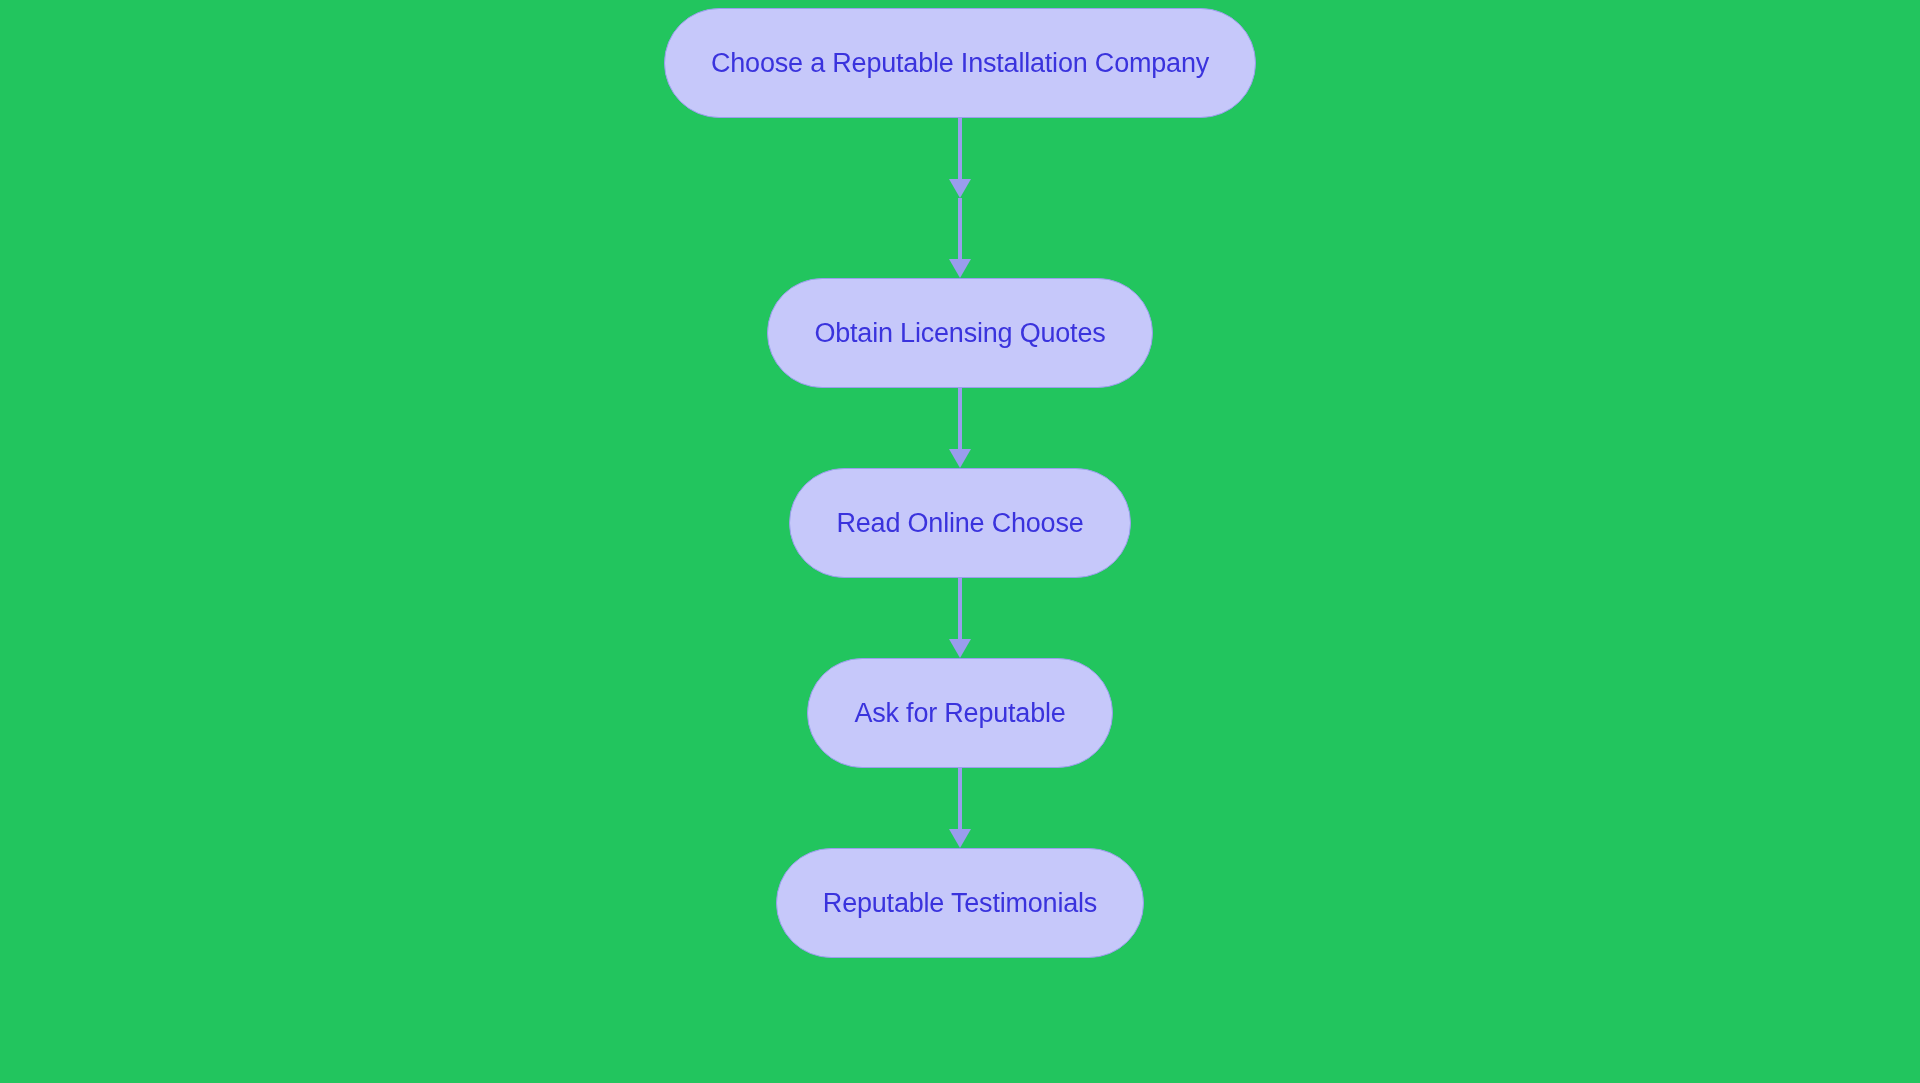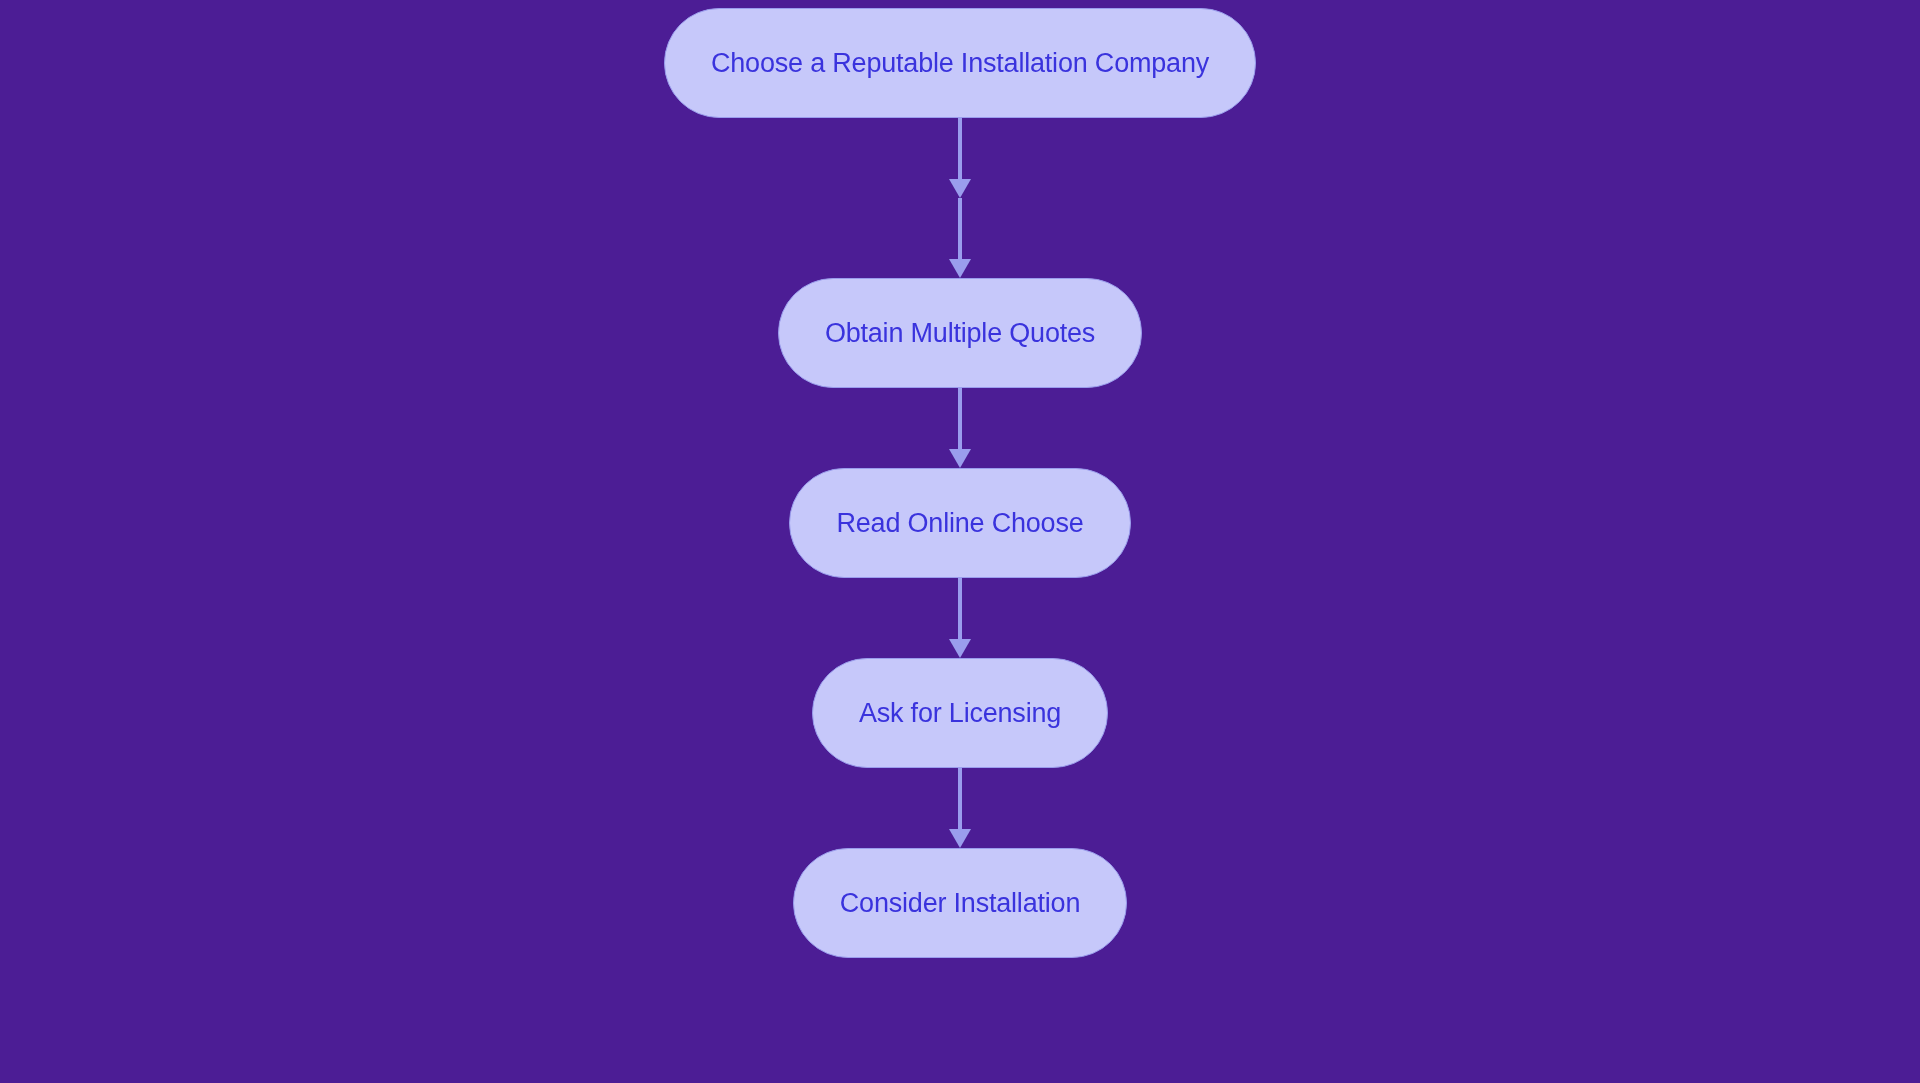--- a/index.html
+++ b/index.html
@@ -10,21 +10,21 @@
   }
 
   body {
     font-family: "Liberation Sans", sans-serif;
   }
 
   #flow-canvas {
     position: relative;
     width: 1920px;
     height: 1083px;
-    background: #4c1d95;
+    background: #22c55e;
     overflow: hidden;
   }
 
   .flow-column {
     position: absolute;
     left: 0;
     top: 0;
     width: 1920px;
     height: 1083px;
     display: flex;
@@ -102,44 +102,44 @@
       <div class="connector-arrow"></div>
     </div>
 
 
     <div class="connector">
       <div class="connector-line"></div>
       <div class="connector-arrow"></div>
     </div>
 
     <div class="node">
-      <span class="node-label">Obtain Multiple Quotes</span>
+      <span class="node-label">Obtain Licensing Quotes</span>
     </div>
 
     <div class="connector">
       <div class="connector-line"></div>
       <div class="connector-arrow"></div>
     </div>
 
     <div class="node">
       <span class="node-label">Read Online Choose</span>
     </div>
 
     <div class="connector">
       <div class="connector-line"></div>
       <div class="connector-arrow"></div>
     </div>
 
     <div class="node">
-      <span class="node-label">Ask for Licensing</span>
+      <span class="node-label">Ask for Reputable</span>
     </div>
 
     <div class="connector">
       <div class="connector-line"></div>
       <div class="connector-arrow"></div>
     </div>
 
     <div class="node">
-      <span class="node-label">Consider Installation</span>
+      <span class="node-label">Reputable Testimonials</span>
     </div>
 
   </div>
 </div>
 
 </body></html>

